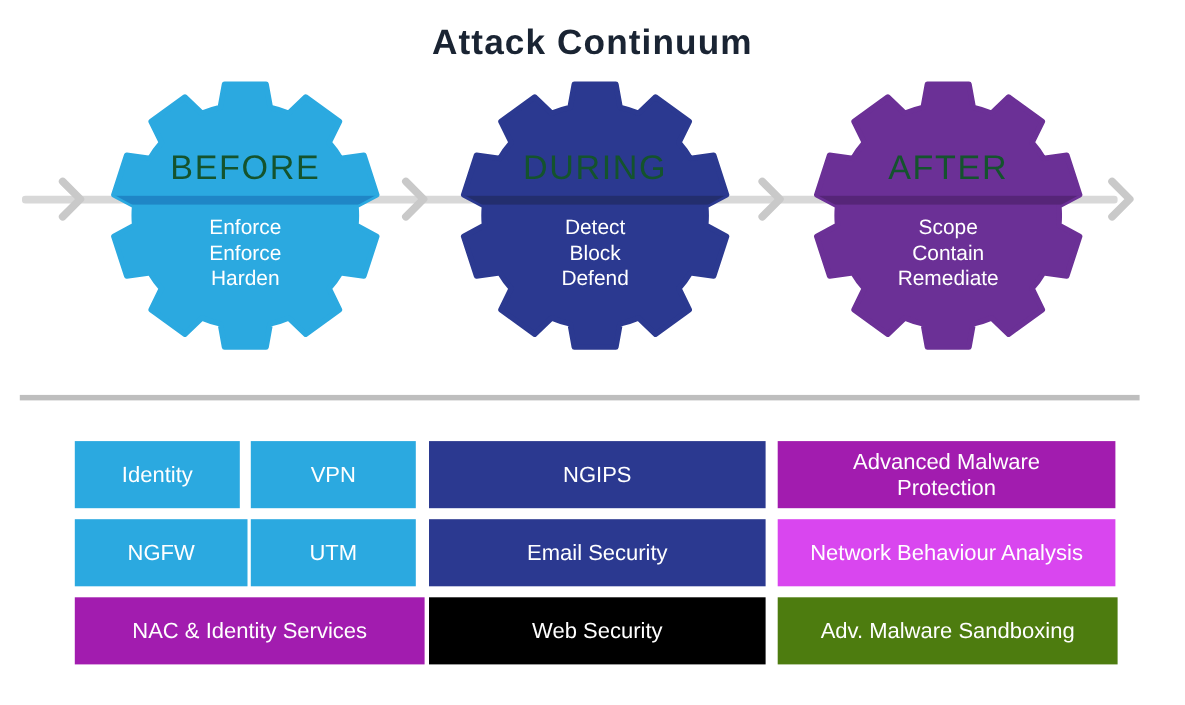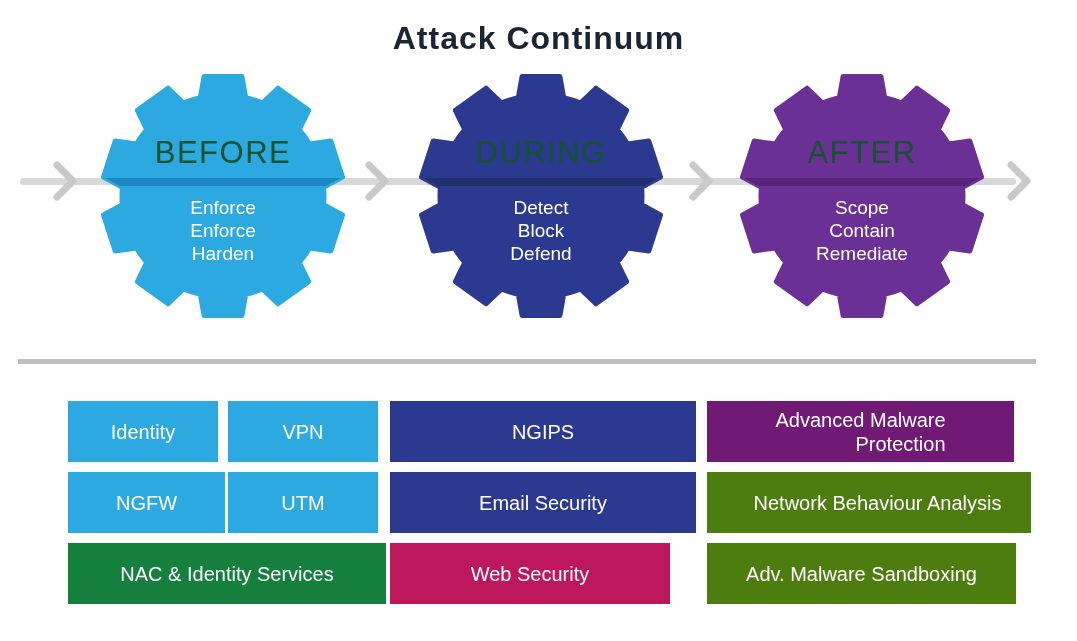--- a/index.html
+++ b/index.html
@@ -116,25 +116,25 @@
     </div>
   </div>
 
   <div class="divider"></div>
 
   <div class="grid">
     <div class="box" style="left: 0px; top: 0px; width: 150px; background-color: rgb(43, 169, 224);">Identity</div>
     <div class="box" style="left: 160px; top: 0px; width: 150px; background-color: rgb(43, 169, 224);">VPN</div>
     <div class="box" style="left: 0px; top: 71px; width: 157px; background-color: rgb(43, 169, 224);">NGFW</div>
     <div class="box" style="left: 160px; top: 71px; width: 150px; background-color: rgb(43, 169, 224); text-align: right;">UTM</div>
-    <div class="box" style="left: 0px; top: 142px; width: 318px; background-color: #15803d;">NAC &amp; Identity Services</div>
+    <div class="box" style="left: 0px; top: 142px; width: 318px; background-color: #a21caf;">NAC &amp; Identity Services</div>
 
     <div class="box" style="left: 322px; top: 0px; width: 306px; background-color: rgb(43, 57, 144);">NGIPS</div>
     <div class="box" style="left: 322px; top: 71px; width: 306px; background-color: rgb(43, 57, 144);">Email Security</div>
-    <div class="box" style="left: 322px; top: 142px; width: 280px; background-color: #be185d;">Web Security</div>
+    <div class="box" style="left: 322px; top: 142px; width: 306px; background-color: #000000;">Web Security</div>
 
-    <div class="box" style="left: 639px; top: 0px; width: 307px; background-color: #701a75; text-align: right;">Advanced Malware
+    <div class="box" style="left: 639px; top: 0px; width: 307px; background-color: #a21caf;">Advanced Malware
 Protection</div>
-    <div class="box" style="left: 639px; top: 71px; width: 307px; background-color: #4d7c0f; padding-left: 17px;">Network Behaviour Analysis</div>
+    <div class="box" style="left: 639px; top: 71px; width: 307px; background-color: #d946ef;">Network Behaviour Analysis</div>
     <div class="box" style="left: 639px; top: 142px; width: 309px; background-color: #4d7c0f;">Adv. Malware Sandboxing</div>
   </div>
 
 </div>
 
 </body></html>

